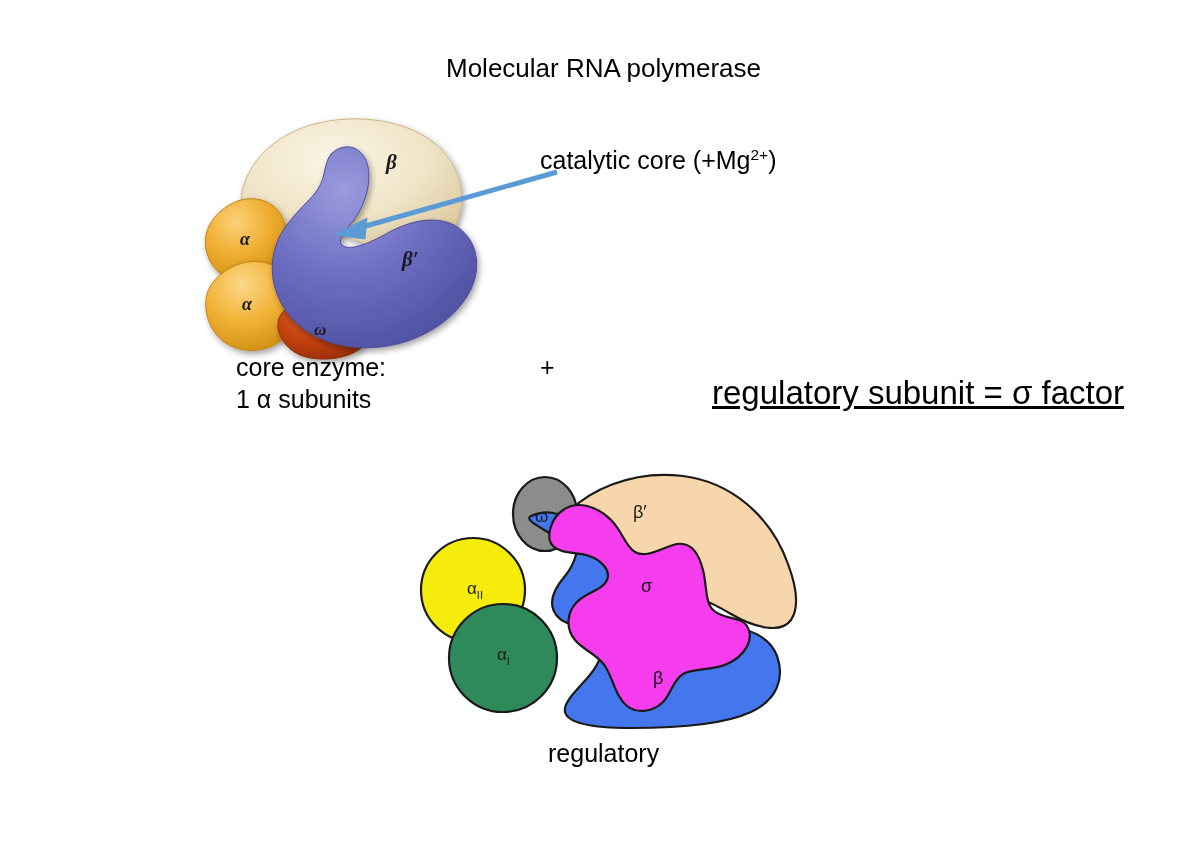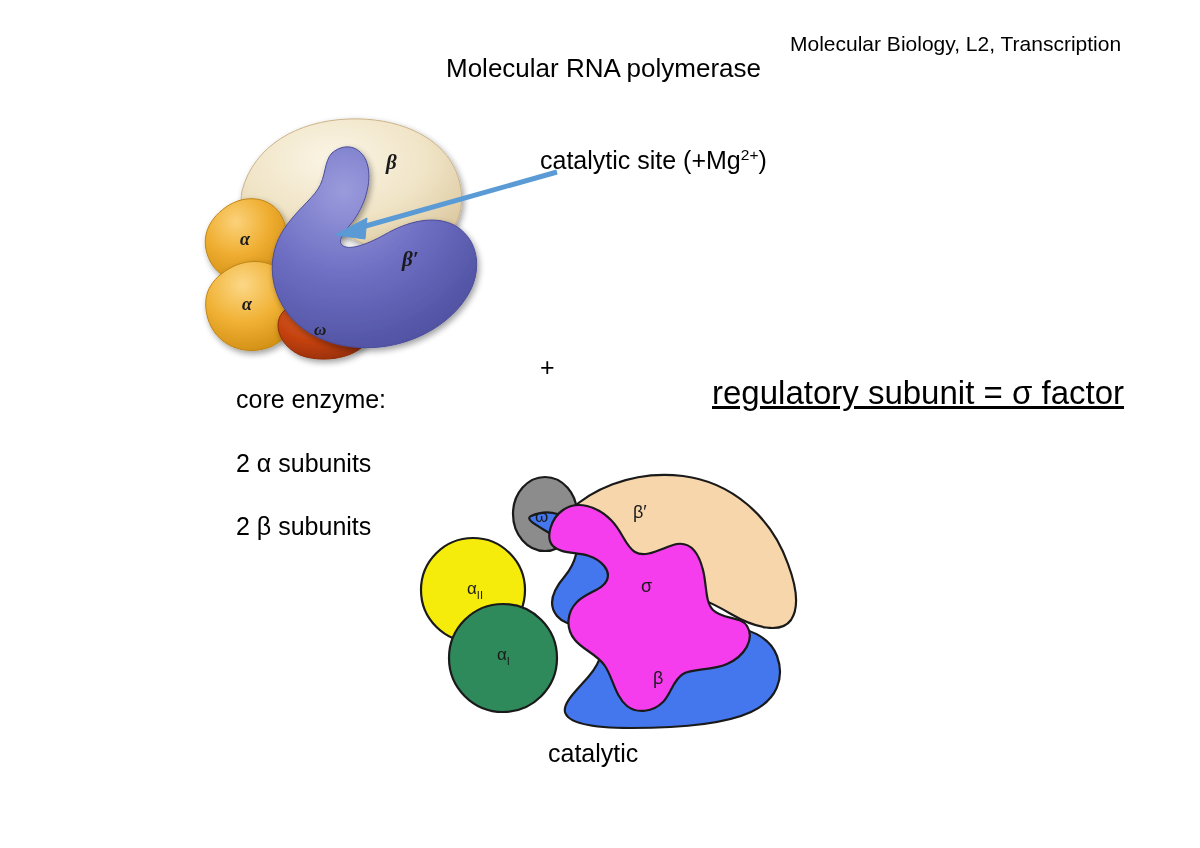--- a/index.html
+++ b/index.html
@@ -53,21 +53,21 @@
     line-height: 0;
   }
   .core-list {
     position: absolute;
     left: 236px;
     top: 352px;
     font-size: 25px;
     line-height: 31.5px;
     white-space: nowrap;
   }
-  .core-list div { white-space: nowrap; margin-top: 32px; }
+  .core-list div { white-space: nowrap; }
   .plus-sign {
     position: absolute;
     left: 540px;
     top: 352px;
     font-size: 25px;
     line-height: 31.5px;
   }
   .sigma-label {
     position: absolute;
     left: 712px;
@@ -117,21 +117,20 @@
   }
   .sub-label-plain {
     font-family: "Liberation Sans", sans-serif;
   }
 </style>
 </head>
 <body>
 
 <div class="slide">
 
-  <div class="hdr">Molecular Biology, L2, Transcription</div>
 
   <div class="slide-title">Molecular RNA polymerase</div>
 
   <div class="fig-core">
     <svg viewBox="0 0 330 250" width="330" height="250" xmlns="http://www.w3.org/2000/svg">
       <defs>
         <radialGradient id="gBeta" cx="42%" cy="30%" r="78%">
           <stop offset="0%" stop-color="#FBF5E6"></stop>
           <stop offset="55%" stop-color="#F0E4C6"></stop>
           <stop offset="100%" stop-color="#D8C49A"></stop>
@@ -200,27 +199,26 @@
   <div class="fig-arrow">
     <svg viewBox="0 0 245 85" width="245" height="85" xmlns="http://www.w3.org/2000/svg">
       <g stroke="#5B9BD5" fill="#5B9BD5">
         <line x1="242" y1="4" x2="40" y2="61" stroke-width="5" stroke-linecap="butt"></line>
         <polygon points="20,67 52,50 50,71"></polygon>
       </g>
     </svg>
   </div>
 
   <div class="catalytic-label">
-    <span>catalytic site (+Mg</span><sup>2+</sup><span>)</span>
+    <span>catalytic core (+Mg</span><sup>2+</sup><span>)</span>
   </div>
 
   <div class="core-list">
     <div>core enzyme:</div>
-    <div>2 α subunits</div>
-    <div>2 β subunits</div>
+    <div>1 α subunits</div>
   </div>
 
   <div class="plus-sign">+</div>
 
   <div class="sigma-label">regulatory subunit = σ factor</div>
 
   <div class="fig-holo">
     <svg viewBox="0 0 375 262" width="375" height="262" xmlns="http://www.w3.org/2000/svg">
       <g stroke="#1A1A1A" stroke-width="2.2" stroke-linejoin="round">
 
@@ -264,15 +262,15 @@
         <text x="110" y="54" font-size="17">ω</text>
         <text x="42" y="126" font-size="17">α<tspan font-size="11" dy="5">II</tspan></text>
         <text x="72" y="192" font-size="17">α<tspan font-size="11" dy="5">I</tspan></text>
         <text x="228" y="216" font-size="18">β</text>
         <text x="208" y="50" font-size="18">β′</text>
         <text x="216" y="124" font-size="18">σ</text>
       </g>
     </svg>
   </div>
 
-  <div class="holo-caption">catalytic</div>
+  <div class="holo-caption">regulatory</div>
 
 </div>
 
 </body></html>

